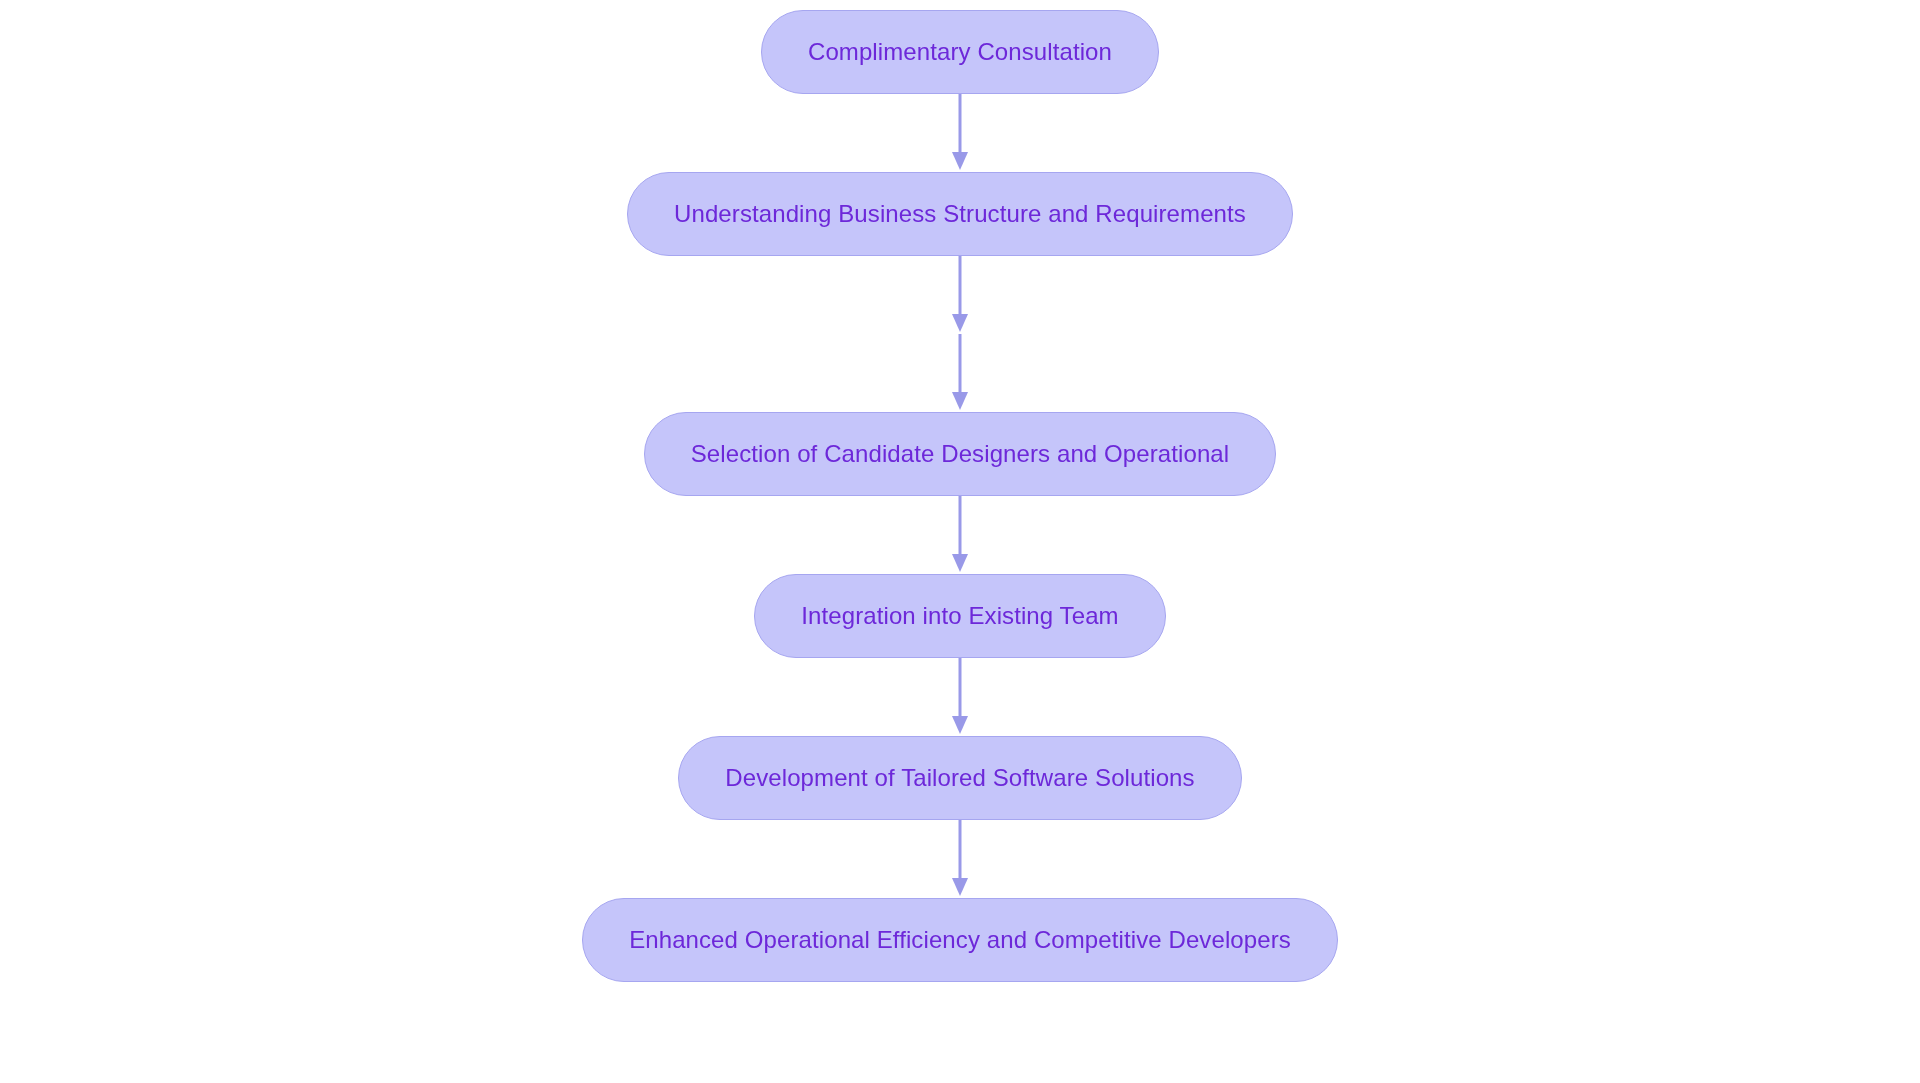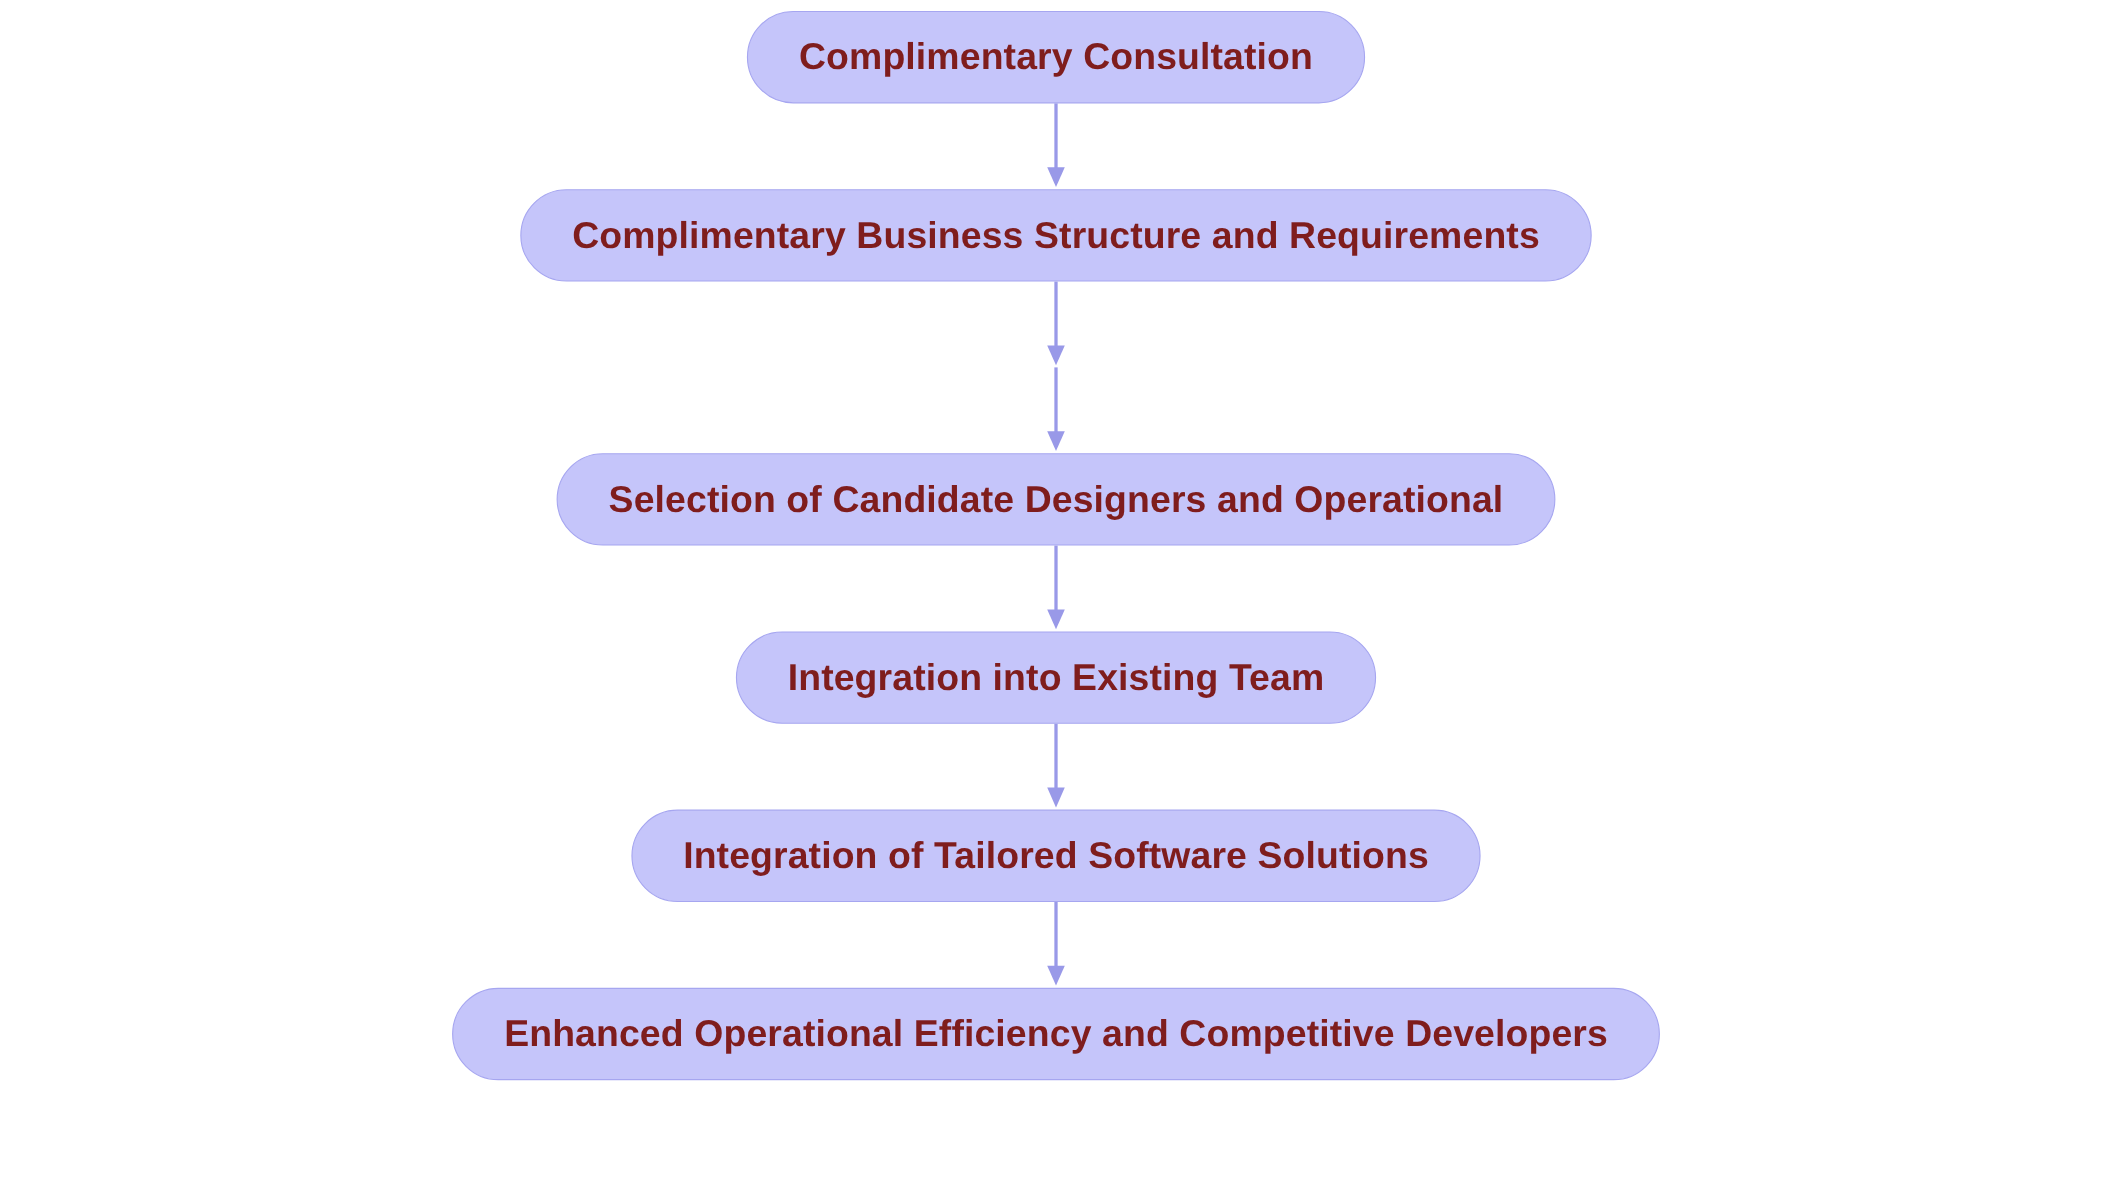--- a/index.html
+++ b/index.html
@@ -44,24 +44,23 @@
     border-radius: 42px;
     color: #3333cc;
     font-size: 26px;
     font-weight: 400;
     letter-spacing: 0.1px;
     white-space: nowrap;
     line-height: 1;
   }
 
   .node-label {
-    color: #7f1d1d;
-    font-size: 34px;
+    color: #6d28d9;
+    font-size: 24px;
     white-space: nowrap;
-    font-weight: bold;
   }
 
   .connector {
     position: relative;
     width: 22px;
     height: 78px;
     display: block;
   }
   .connector svg {
     display: block;
@@ -81,21 +80,21 @@
     </div>
 
     <div class="connector">
       <svg viewBox="0 0 22 78" xmlns="http://www.w3.org/2000/svg">
         <line x1="11" y1="0" x2="11" y2="62" stroke="#9999e8" stroke-width="3"></line>
         <polygon points="11,76 3,58 19,58" fill="#9999e8"></polygon>
       </svg>
     </div>
 
     <div class="node">
-      <span class="node-label">Complimentary Business Structure and Requirements</span>
+      <span class="node-label">Understanding Business Structure and Requirements</span>
     </div>
 
     <div class="connector">
       <svg viewBox="0 0 22 78" xmlns="http://www.w3.org/2000/svg">
         <line x1="11" y1="0" x2="11" y2="62" stroke="#9999e8" stroke-width="3"></line>
         <polygon points="11,76 3,58 19,58" fill="#9999e8"></polygon>
       </svg>
     </div>
 
 
@@ -122,21 +121,21 @@
     </div>
 
     <div class="connector">
       <svg viewBox="0 0 22 78" xmlns="http://www.w3.org/2000/svg">
         <line x1="11" y1="0" x2="11" y2="62" stroke="#9999e8" stroke-width="3"></line>
         <polygon points="11,76 3,58 19,58" fill="#9999e8"></polygon>
       </svg>
     </div>
 
     <div class="node">
-      <span class="node-label">Integration of Tailored Software Solutions</span>
+      <span class="node-label">Development of Tailored Software Solutions</span>
     </div>
 
     <div class="connector">
       <svg viewBox="0 0 22 78" xmlns="http://www.w3.org/2000/svg">
         <line x1="11" y1="0" x2="11" y2="62" stroke="#9999e8" stroke-width="3"></line>
         <polygon points="11,76 3,58 19,58" fill="#9999e8"></polygon>
       </svg>
     </div>
 
     <div class="node">

